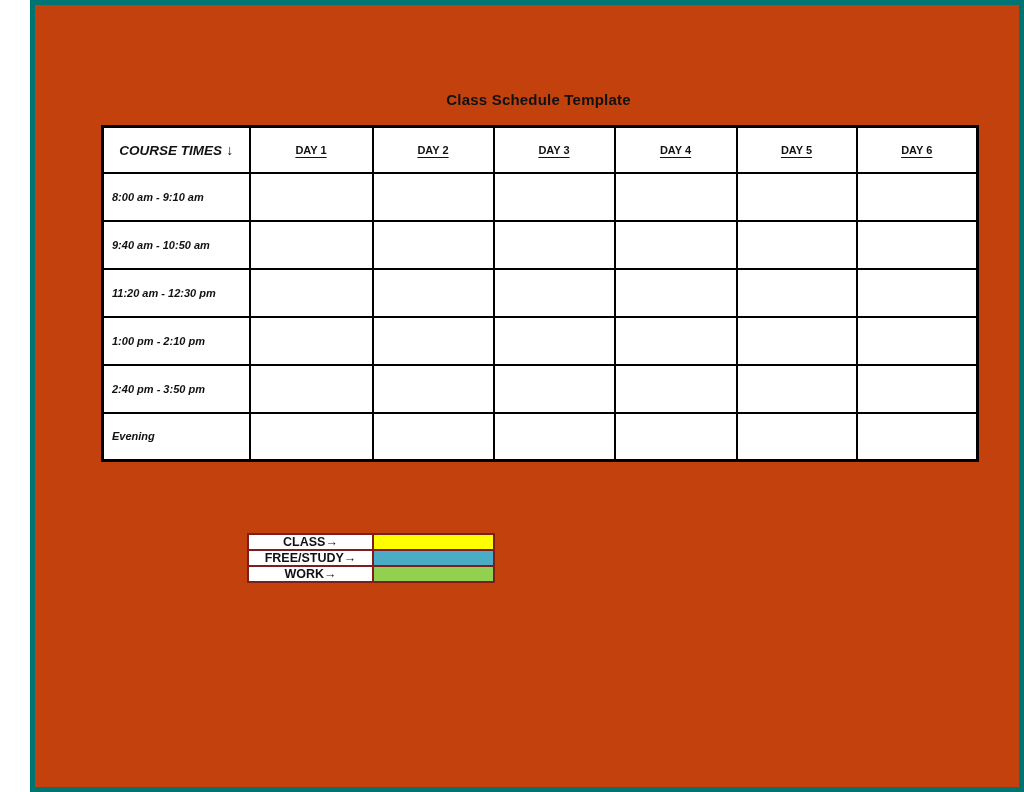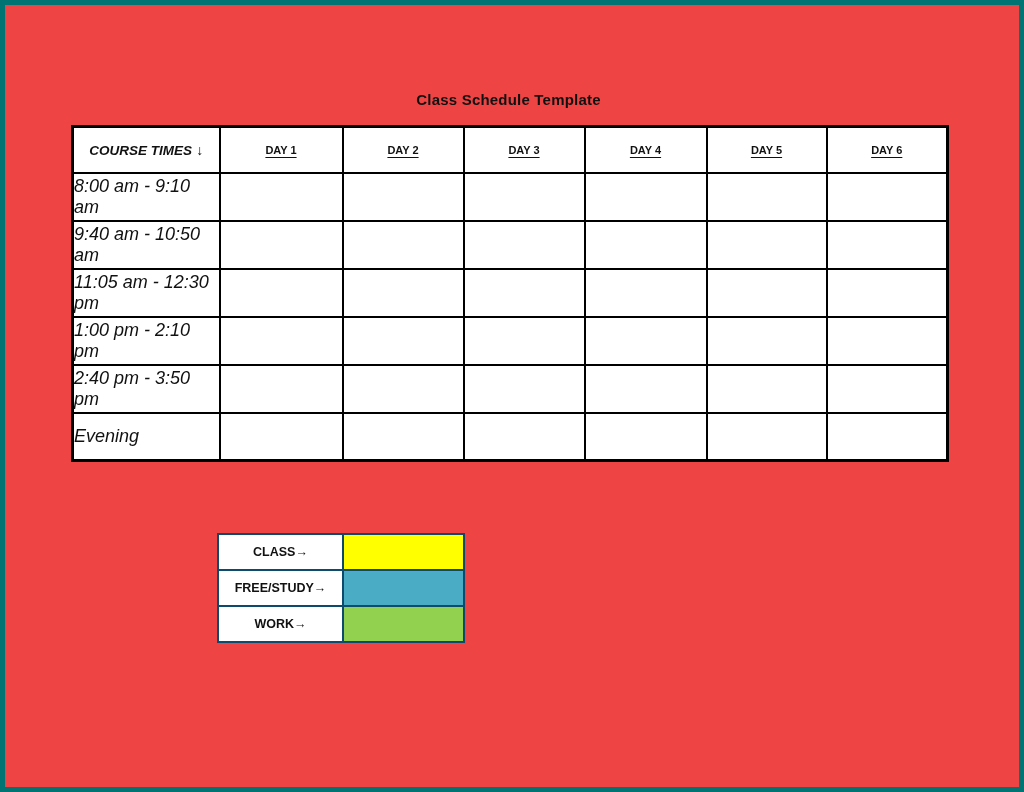--- a/index.html
+++ b/index.html
@@ -7,21 +7,22 @@
   body {
     background: #ffffff;
     font-family: "Liberation Sans", sans-serif;
     position: relative;
     overflow: hidden;
   }
   .sheet {
     position: absolute;
     inset: 0;
     border: 5px solid #007373; 
-    background: #ef4444;
+    background: #c2410c;
+    margin-left: 30px;
   }
   .title {
     position: absolute;
     left: 66px;
     top: 86px;
     width: 875px;
     text-align: center;
     font-weight: bold;
     font-size: 15px;
     letter-spacing: 0.2px;
@@ -50,33 +51,34 @@
   }
   .ct-arrow { font-style: normal; font-weight: normal; font-size: 14px; padding-left: 4px; }
   .day-head {
     font-weight: bold;
     font-size: 11px;
     text-decoration: underline;
     text-underline-offset: 3px;
   }
   .time-label {
     font-style: italic;
-    font-weight: normal;
-    font-size: 18px;
+    font-weight: bold;
+    font-size: 11px;
+    padding-left: 8px;
   }
   table.legend {
     position: absolute;
     left: 212px;
     top: 528px;
     border-collapse: collapse;
     table-layout: fixed;
   }
   table.legend td {
-    border: 2px solid #0c4a6e;
-    height: 36px;
+    border: 2px solid #7f1d1d;
+    height: 16px;
     text-align: center;
     vertical-align: middle;
   }
   td.legend-label {
     width: 125px;
     font-weight: bold;
     font-size: 12.5px;
     color: #111111;
     background: #ffffff;
   }
@@ -125,21 +127,21 @@
       <tr>
         <td class="time-label">9:40 am - 10:50 am</td>
         <td></td>
         <td></td>
         <td></td>
         <td></td>
         <td></td>
         <td></td>
       </tr>
       <tr>
-        <td class="time-label">11:05 am - 12:30 pm</td>
+        <td class="time-label">11:20 am - 12:30 pm</td>
         <td></td>
         <td></td>
         <td></td>
         <td></td>
         <td></td>
         <td></td>
       </tr>
       <tr>
         <td class="time-label">1:00 pm - 2:10 pm</td>
         <td></td>

